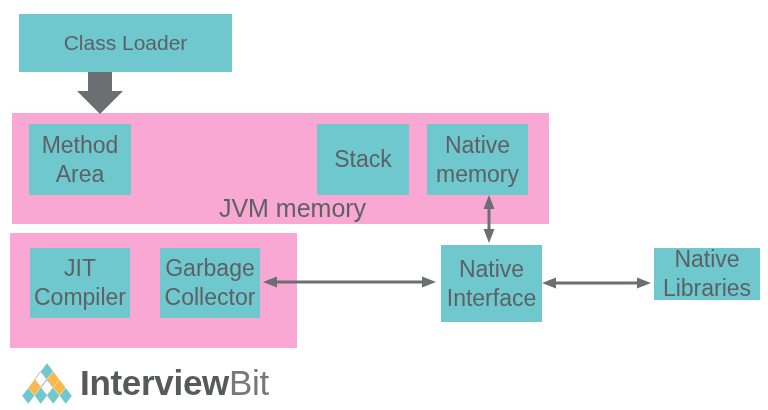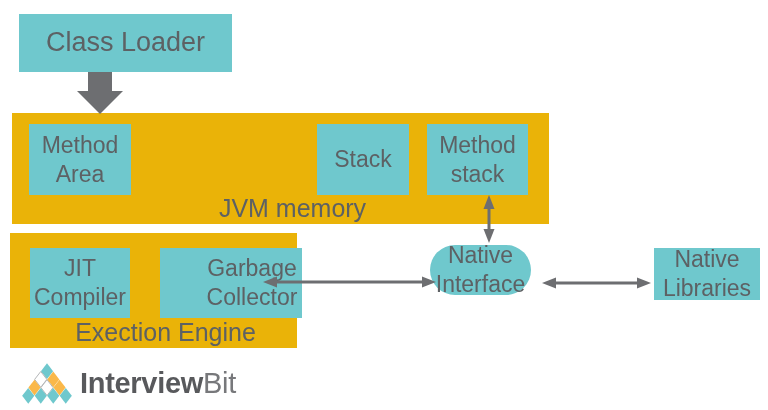--- a/index.html
+++ b/index.html
@@ -5,68 +5,67 @@
   html, body { margin:0; padding:0; }
   body {
     width:768px; height:410px; background:#ffffff; position:relative; overflow:hidden;
     font-family:"Liberation Sans", sans-serif;
   }
   .teal-box {
     position:absolute; background:#6fc8cd; color:#5d6164;
     display:flex; align-items:center; justify-content:center;
     text-align:center; font-size:23px; line-height:1.25;
   }
-  .orange-container { position:absolute; background:#eab308; }
+  .orange-container { position:absolute; background:#f9a8d4; }
   .container-label {
     position:absolute; left:0; right:0; bottom:1px; text-align:center;
     color:#5d6164; font-size:25px;margin-left:24px;
   }
   
-  .class-loader { left:19px; top:14px; width:213px; height:58px; font-size:27px; }
+  .class-loader { left:19px; top:14px; width:213px; height:58px; font-size:21px; }
   
   .jvm-container { left:12px; top:113px; width:537px; height:111px; }
   .b-method { left:17px;  top:11px; width:102px; height:71px; }
   .b-heap   { left:148px; top:11px; width:99px;  height:71px; }
   .b-stack  { left:281px; top:11px; width:92px; height:71px;margin-left:24px; }
   .b-nstack { left:415px; top:11px; width:101px; height:71px; }
   
   .engine-container { left:10px; top:233px; width:287px; height:115px; }
   .b-jit { left:20px;  top:15px; width:100px; height:70px; }
-  .b-gc  { left:150px; top:15px; width:100px; height:70px;padding-left:42px; }
+  .b-gc  { left:150px; top:15px; width:100px; height:70px; }
   
-  .b-ni { left:430px; top:245px; width:101px; height:50px;border-radius:29px; }
+  .b-ni { left:441px; top:245px; width:101px; height:77px; }
   .b-nl { left:654px; top:248px; width:106px; height:52px; }
   
   .arrows { position:absolute; left:0; top:0; z-index:10; pointer-events:none; }
   .arr  { fill:#6d6e71; }
   .arrline { stroke:#6d6e71; stroke-width:3; }
   
   .logo { position:absolute; left:22px; top:361px; height:44px; display:flex; align-items:center; gap:8px; }
-  .logo-text { font-size:29px; color:#58595c; letter-spacing:-0.3px; white-space:nowrap; }
+  .logo-text { font-size:35px; color:#58595c; letter-spacing:-0.3px; white-space:nowrap; }
   .logo-text .bold  { font-weight:700; }
   .logo-text .light { font-weight:400; color:#77787b; }
 </style>
 </head>
 <body>
 
 <div>
 
   <div class="teal-box class-loader">Class Loader</div>
 
   <div class="orange-container jvm-container">
     <div class="teal-box b-method">Method Area</div>
     <div class="teal-box b-stack">Stack</div>
-    <div class="teal-box b-nstack">Method stack</div>
+    <div class="teal-box b-nstack">Native memory</div>
     <div class="container-label">JVM memory</div>
   </div>
 
   <div class="orange-container engine-container">
     <div class="teal-box b-jit">JIT Compiler</div>
     <div class="teal-box b-gc">Garbage Collector</div>
-    <div class="container-label">Exection Engine</div>
   </div>
 
   <div class="teal-box b-ni">Native Interface</div>
   <div class="teal-box b-nl">Native Libraries</div>
 
   <svg class="arrows" width="768" height="410" viewBox="0 0 768 410">
     <path class="arr" d="M88,72 L112,72 L112,91 L123,91 L100,114 L77,91 L88,91 Z"></path>
     <g>
       <line class="arrline" x1="489" y1="205" x2="489" y2="233"></line>
       <polygon class="arr" points="489,195 483.5,209 494.5,209"></polygon>

